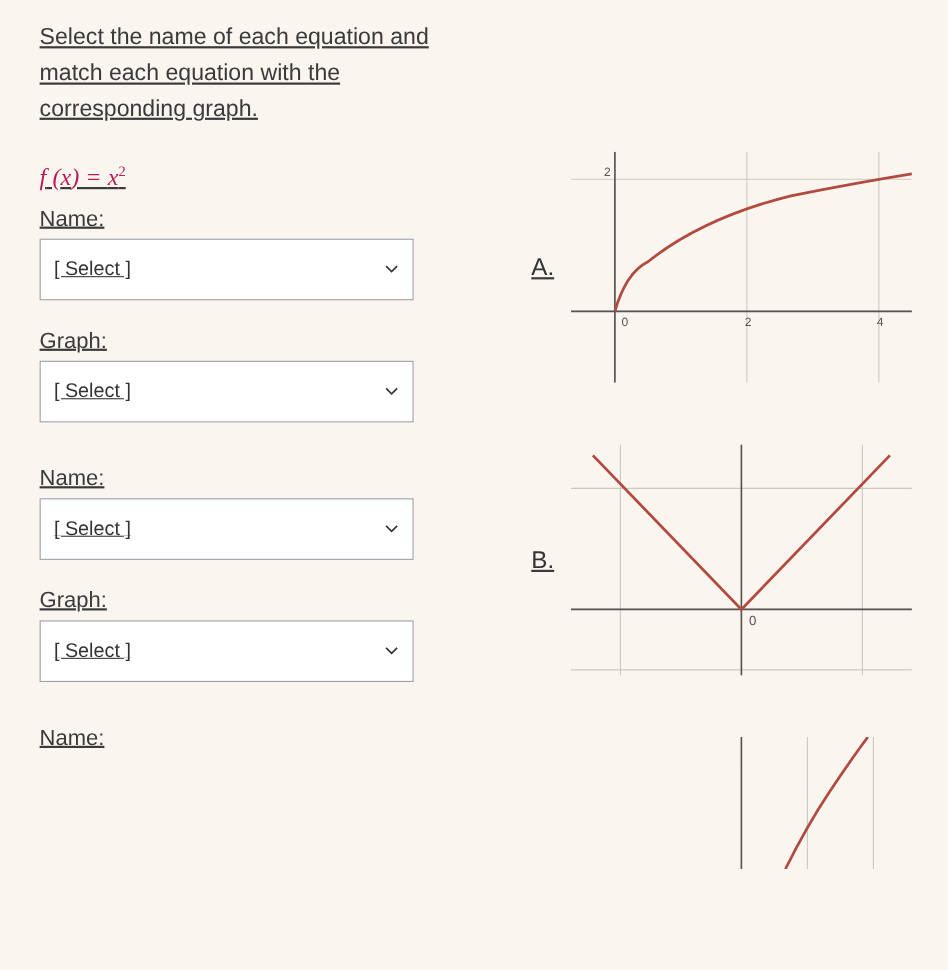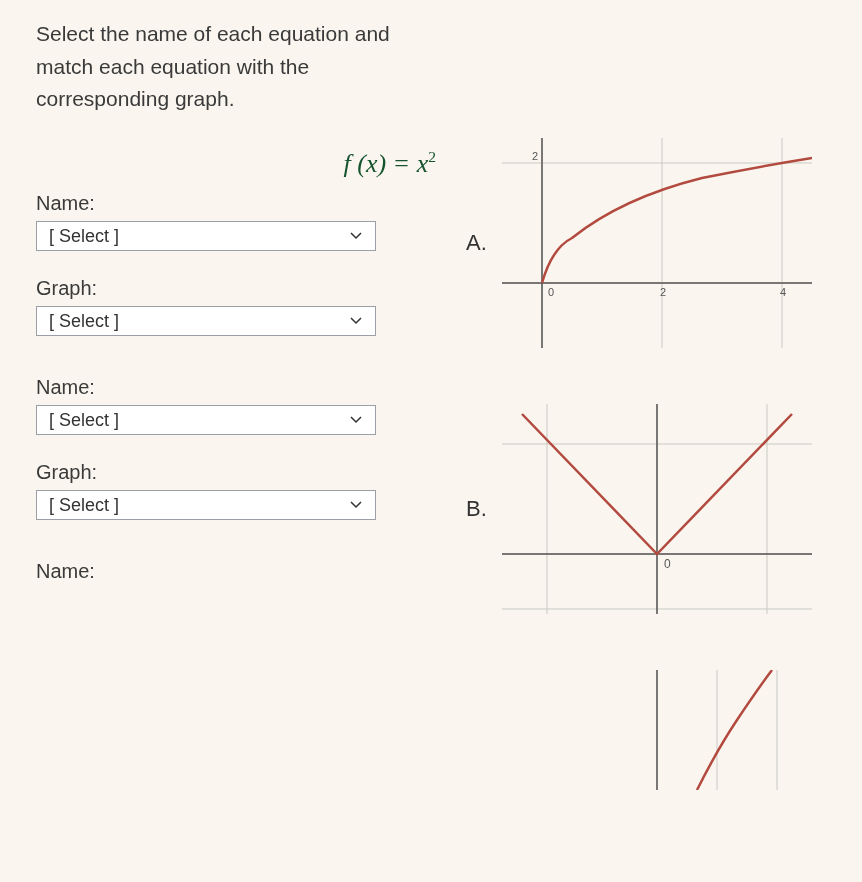--- a/index.html
+++ b/index.html
@@ -8,62 +8,62 @@
     background: #faf6ef;
     width: 862px;
     height: 882px;
     overflow: hidden;
     position: relative;
     color: #3a3a3a;
   }
   .page {
     padding: 18px 30px 0 36px;
     display: flex;
-    gap: 30px;
+    gap: 47px;
+    text-decoration: underline;
   }
   .left-col {
     flex: 0 0 400px;
   }
   .right-col {
     flex: 1;
     padding-top: 120px;
   }
   .instructions {
     font-size: 21px;
     line-height: 1.55;
     color: #3a3a3a;
     margin-bottom: 32px;
   }
   .qblock {
     margin-bottom: 40px;
   }
   .equation {
     font-family: "Times New Roman", serif;
     font-style: italic;
-    font-size: 26px;
-    color: #14532d;
+    font-size: 22px;
+    color: #be185d;
     margin-bottom: 14px;
-    text-align: right;
   }
   .equation .f { font-style: italic; }
   .equation sup { font-size: 0.6em; vertical-align: super; font-style: normal;}
   .equation .root { font-style: normal; }
   .equation .rootx {
     border-top: 1.5px solid #222;
     padding: 0 4px 0 2px;
     font-style: italic;
   }
   .field-label {
     font-size: 20px;
     color: #3a3a3a;
     margin-bottom: 6px;
   }
   .select-box {
     width: 340px;
-    height: 30px;
+    height: 56px;
     border: 1px solid #9aa0a6;
     background: #fff;
     display: flex;
     align-items: center;
     justify-content: space-between;
     padding: 0 12px;
     cursor: pointer;
     margin-bottom: 26px;
     font-size: 18px;
     color: #333;

